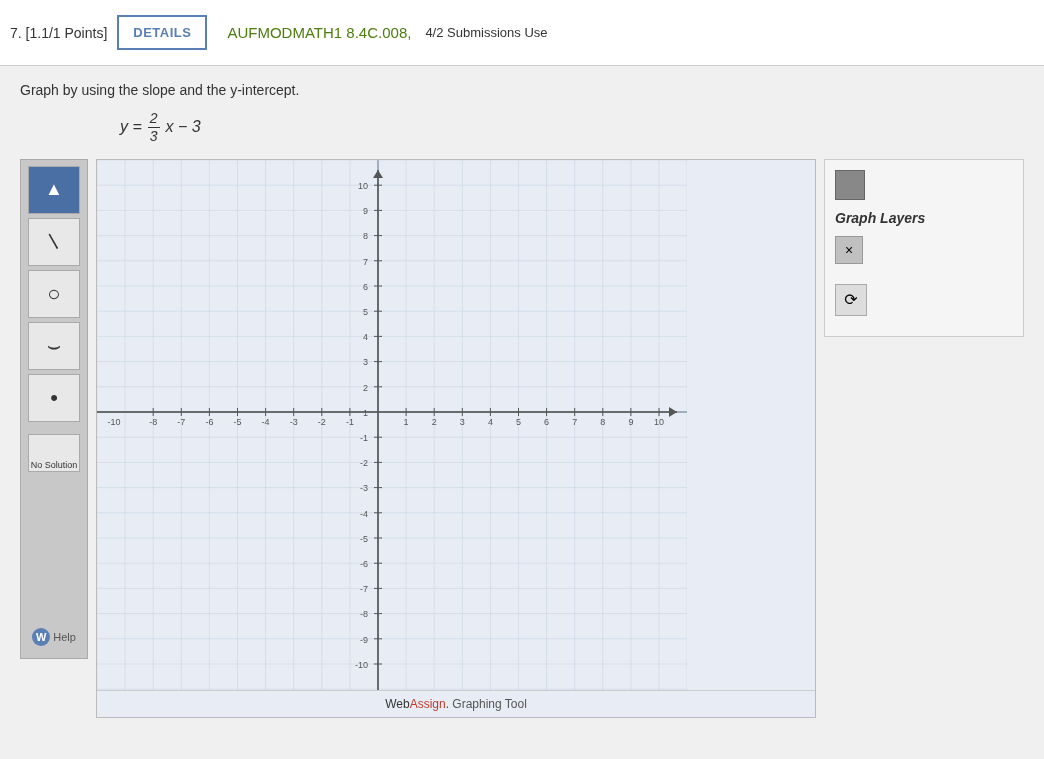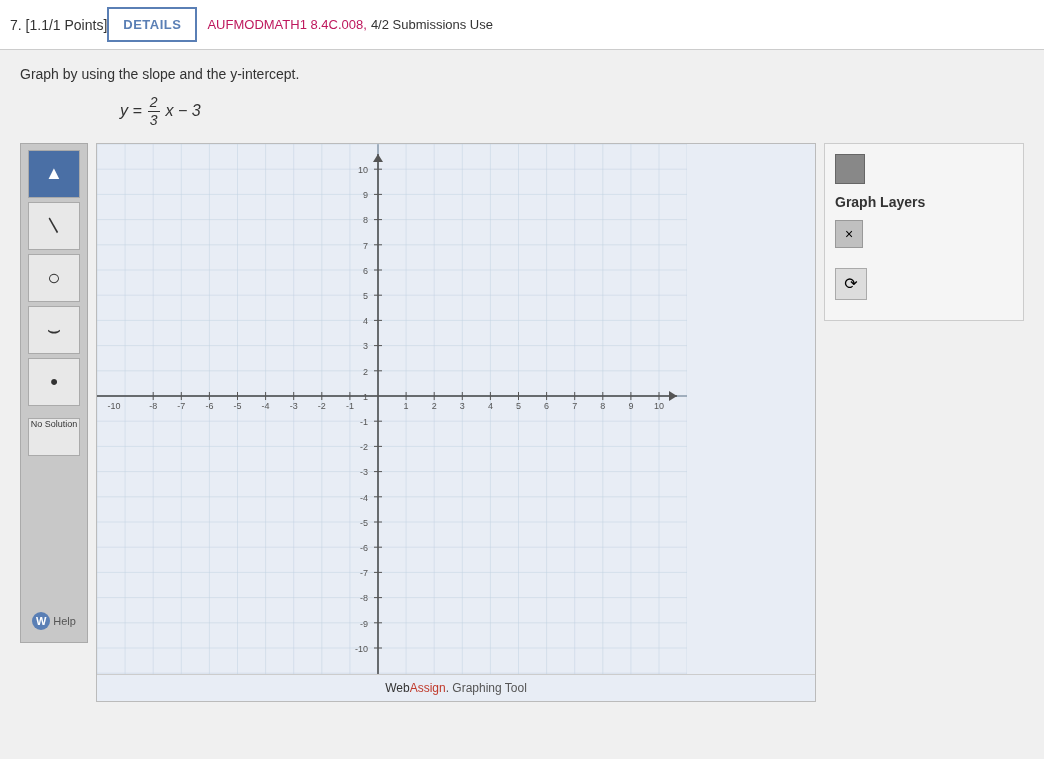--- a/index.html
+++ b/index.html
@@ -10,22 +10,23 @@
       min-height: 759px;
       overflow: hidden;
     }
 
     
     .header-bar {
       display: flex;
       align-items: center;
       background: #fff;
       border-bottom: 1px solid #ccc;
-      height: 50px;
+      height: 66px;
       padding: 0 10px;
+      gap: 10px;
     }
     .point-label {
       font-size: 14px;
       color: #333;
       white-space: nowrap;
     }
     .btn-details {
       border: 2px solid #5a7fb5;
       background: #fff;
       color: #5a7fb5;
@@ -39,22 +40,22 @@
       border: 2px solid #5a7fb5;
       background: #5a7fb5;
       color: #fff;
       font-weight: bold;
       font-size: 13px;
       padding: 6px 14px;
       cursor: pointer;
       letter-spacing: 0.5px;
     }
     .assignment-code {
-      font-size: 13px;
-      color: #be185d;
+      font-size: 15px;
+      color: #4d7c0f;
       margin-left: 10px;
     }
     .submissions-label {
       font-size: 13px;
       color: #333;
       margin-left: 4px;
     }
 
     
     .main-content {
@@ -134,21 +135,21 @@
     .tool-btn-nosolution {
       width: 52px;
       height: 38px;
       background: #e8e8e8;
       border: 1px solid #aaa;
       cursor: pointer;
       font-size: 9px;
       color: #333;
       text-align: center;
       display: flex;
-      align-items: flex-start;
+      align-items: flex-end;
       justify-content: center;
       margin-top: 8px;
       line-height: 1.2;
     }
     .help-btn {
       display: flex;
       align-items: center;
       gap: 3px;
       font-size: 11px;
       color: #555;
@@ -182,20 +183,21 @@
       width: 200px;
       background: #f5f5f5;
       border: 1px solid #ccc;
       padding: 10px;
     }
     .graph-layers-title {
       font-size: 14px;
       font-weight: bold;
       color: #333;
       margin-bottom: 10px;
+      font-style: italic;
     }
     .graph-layers-controls {
       display: flex;
       gap: 4px;
       margin-bottom: 10px;
     }
     .layer-ctrl-btn {
       width: 28px;
       height: 28px;
       background: #c0c0c0;

